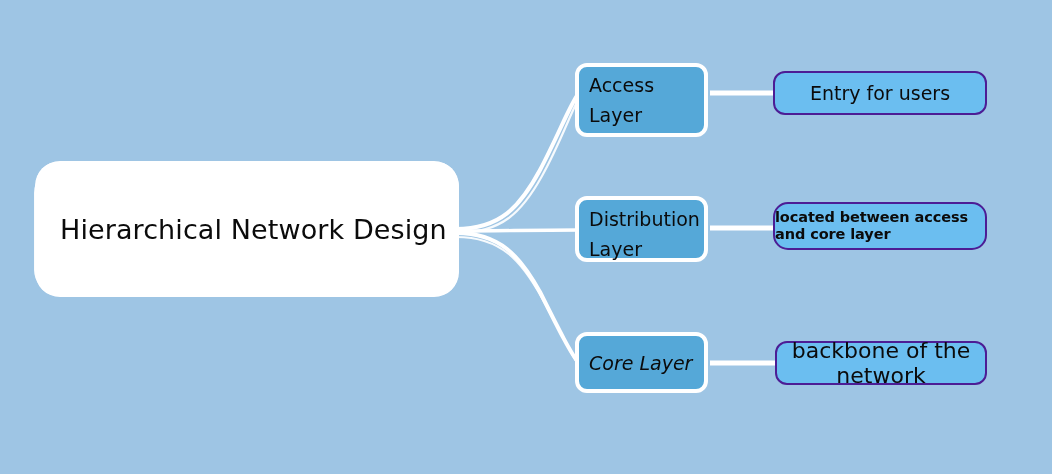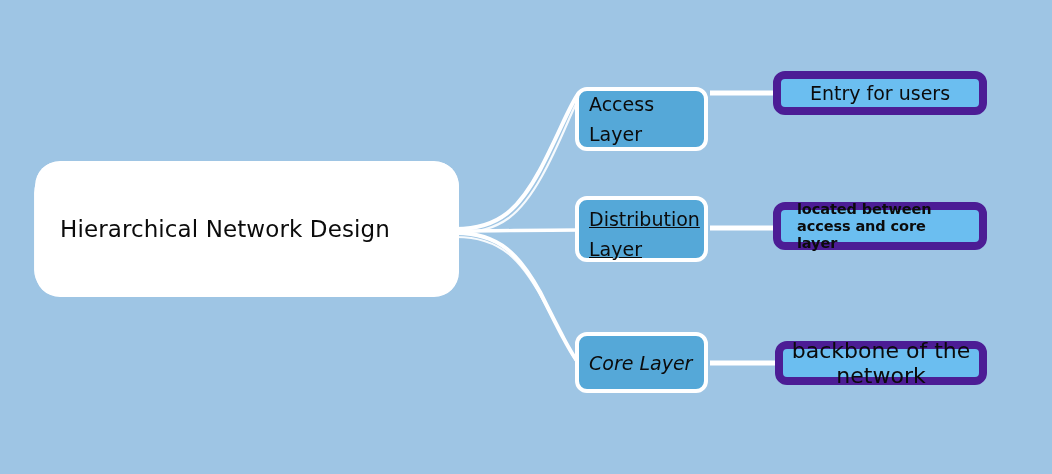--- a/index.html
+++ b/index.html
@@ -38,21 +38,21 @@
   
   .node-root {
     left: 38px;
     top: 164px;
     width: 418px;
     height: 130px;
     background: #ffffff;
     border-radius: 22px;
     justify-content: flex-start;
     padding-left: 22px;
-    font-size: 23px;
+    font-size: 27px;
     letter-spacing: 0.1px;
     box-shadow: 0 0 0 3px #ffffff;
   }
   
   .node-root::before,
   .node-root::after {
     content: "";
     position: absolute;
     border-radius: 22px;
     pointer-events: none;
@@ -84,64 +84,63 @@
     line-height: 30px;
   }
   .node-branch .branch-label {
     display: block;
     width: 100%;
     text-align: left;
   }
   .branch-access {
     left: 575px;
     top: 63px;
-    height: 64px;
-    margin-top: 24px;
+    height: 74px;
   }
   .branch-distribution {
     left: 575px;
     top: 196px;
     height: 66px;
     align-items: flex-start;
     padding-top: 4px;
-    text-decoration: underline;
   }
   .branch-core {
     left: 575px;
     top: 332px;
     height: 61px;
     font-style: italic;
   }
 
   
   .node-leaf {
     background: #6bbef0;
     border-radius: 12px;
-    border: 8px solid #4c1d95;
+    border: 2px solid #4c1d95;
     color: #0b0b0b;
   }
   .leaf-entry {
     left: 773px;
     top: 71px;
     width: 214px;
     height: 44px;
     justify-content: center;
     font-size: 19px;
   }
   .leaf-located {
     left: 773px;
     top: 202px;
     width: 214px;
     height: 48px;
     justify-content: flex-end;
-    padding: 0 16px;
+    padding: 0 0;
     font-size: 14.5px;
     font-weight: bold;
     line-height: 17px;
     letter-spacing: -0.1px;
+    border-radius: 15px;
   }
   .leaf-backbone {
     left: 775px;
     top: 341px;
     width: 212px;
     height: 44px;
     justify-content: center;
     font-size: 22px;
   }
   .leaf-label {

